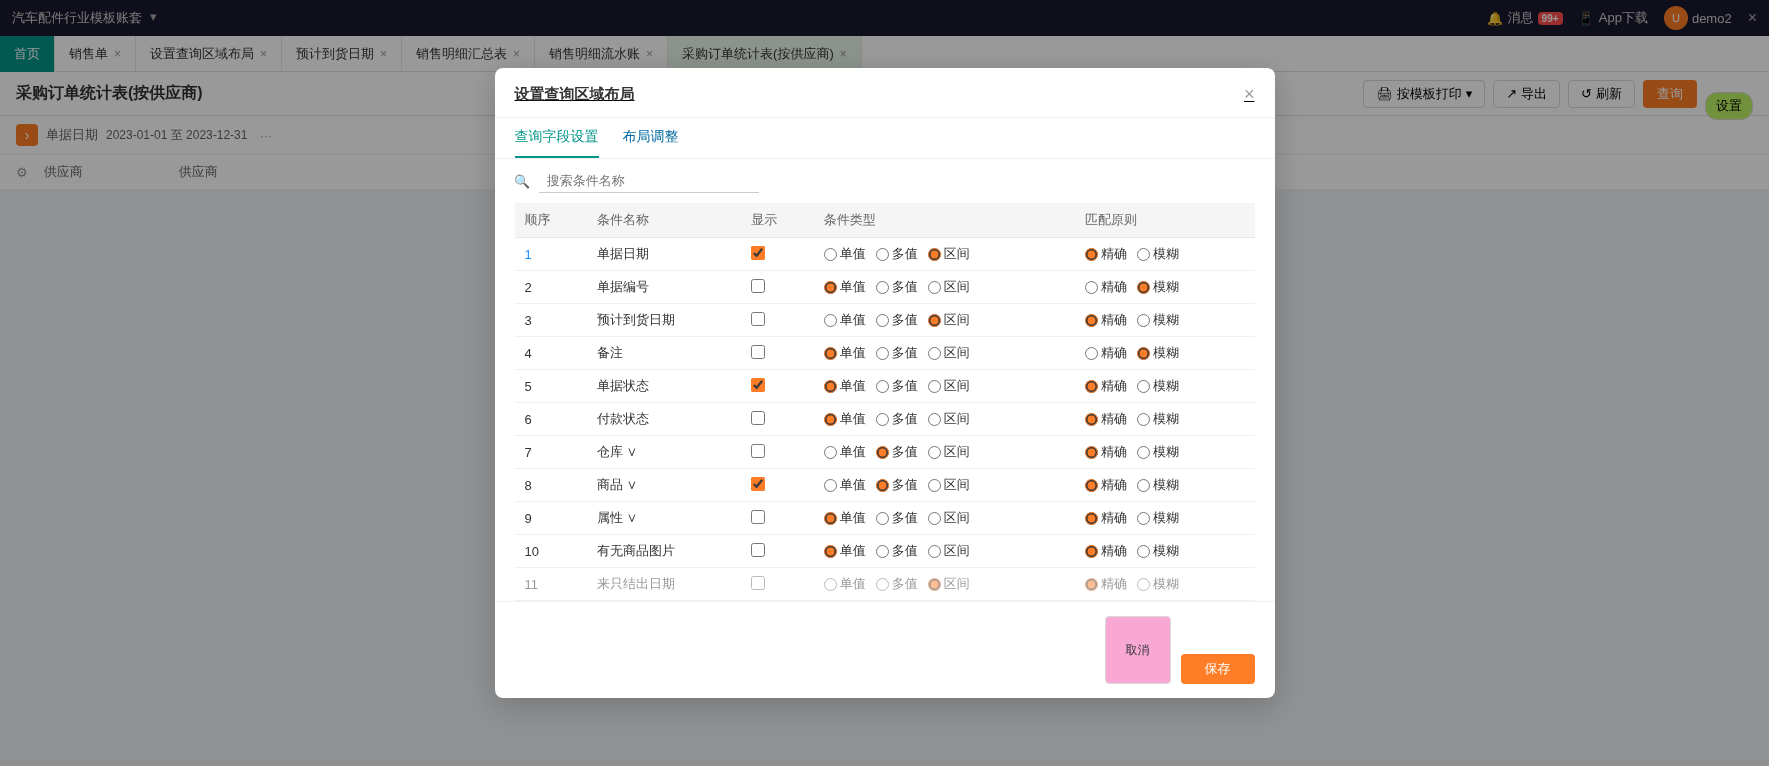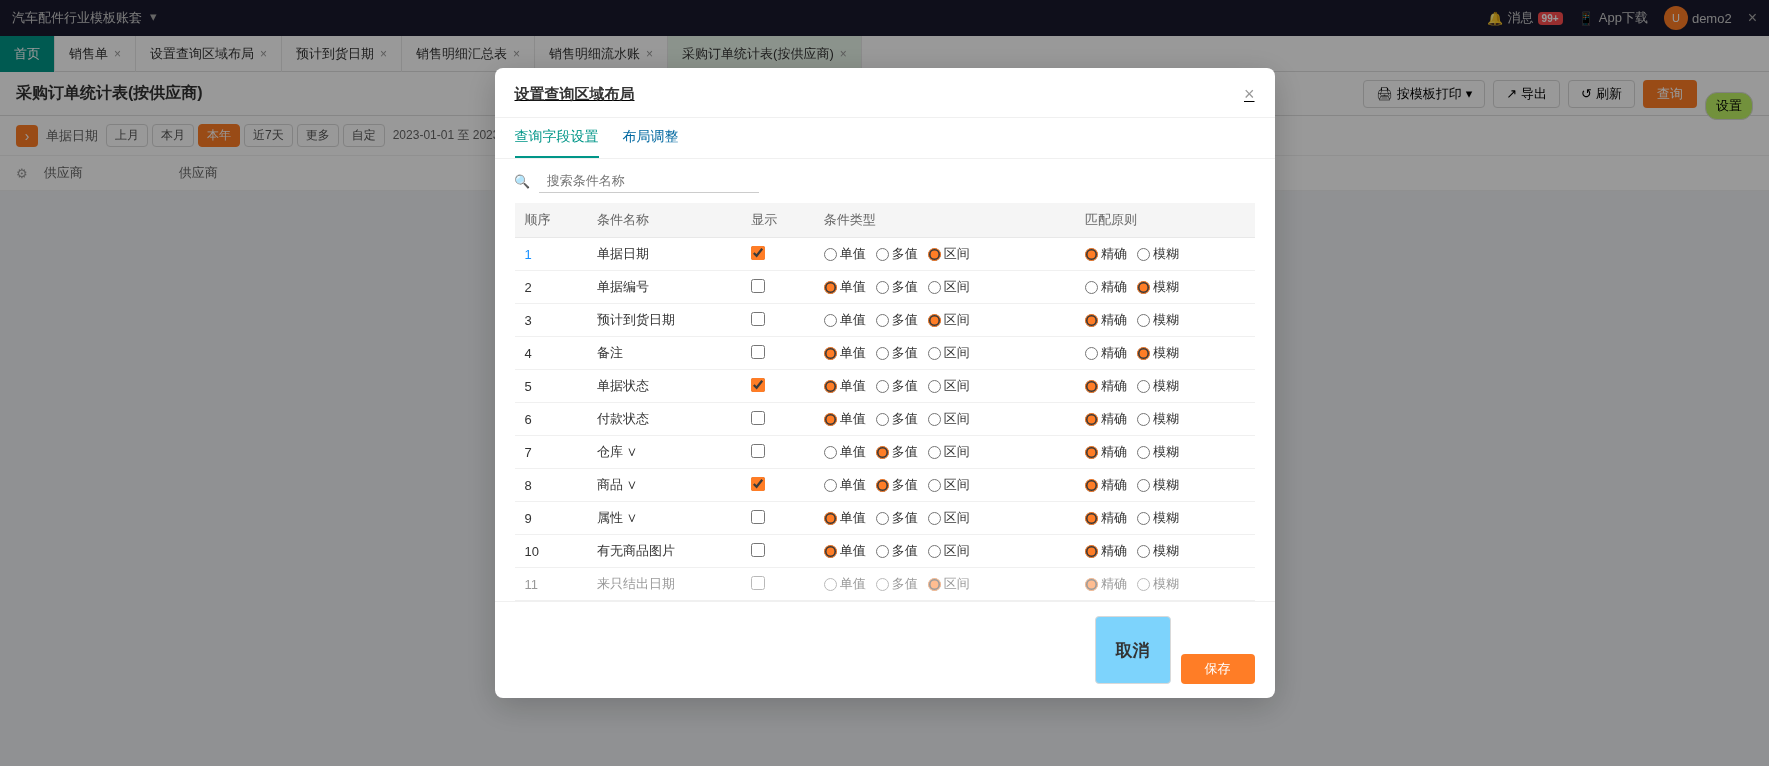--- a/index.html
+++ b/index.html
@@ -208,22 +208,22 @@
 
     
     .dialog-footer {
       padding: 14px 20px;
       display: flex;
       justify-content: flex-end;
       gap: 10px;
       border-top: 1px solid #f0f0f0;
     }
     .btn-cancel {
-      border: 1px solid #d9d9d9; background: #7dd3fc; padding: 6px 20px;
-      border-radius: 4px; cursor: pointer; font-size: 17px; color: #333; font-weight: bold;
+      border: 1px solid #d9d9d9; background: #f9a8d4; padding: 6px 20px;
+      border-radius: 4px; cursor: pointer; font-size: 12px; color: #333;
     }
     .btn-save {
       background: #ff7d26; border: none; color: #fff;
       padding: 6px 24px; border-radius: 4px; cursor: pointer; font-size: 13px; margin-top: 38px;
     }
 
     
     .dialog-table-wrap::-webkit-scrollbar { width: 6px; }
     .dialog-table-wrap::-webkit-scrollbar-thumb { background: #ccc; border-radius: 3px; }
 
@@ -303,28 +303,20 @@
       <span>刷新</span>
     </button>
     <button class="btn-primary">查询</button>
     <button class="btn-set">设置</button>
   </div>
 </div>
 
 <div class="filter-bar">
   <button class="filter-toggle">›</button>
   <span class="filter-label">单据日期</span>
-  <div class="filter-date-btns">
-    <button class="filter-date-btn">上月</button>
-    <button class="filter-date-btn">本月</button>
-    <button class="filter-date-btn active">本年</button>
-    <button class="filter-date-btn">近7天</button>
-    <button class="filter-date-btn">更多</button>
-    <button class="filter-date-btn">自定</button>
-  </div>
   <span class="filter-range">2023-01-01 至 2023-12-31</span>
   <span style="color:#999;margin-left:4px;">···</span>
 </div>
 
 <div class="main-content">
   <div class="table-header">
     <span class="gear-icon">⚙</span>
     <span class="col-header">供应商</span>
     <span class="col-header" style="margin-left:80px;">供应商</span>
   </div>

